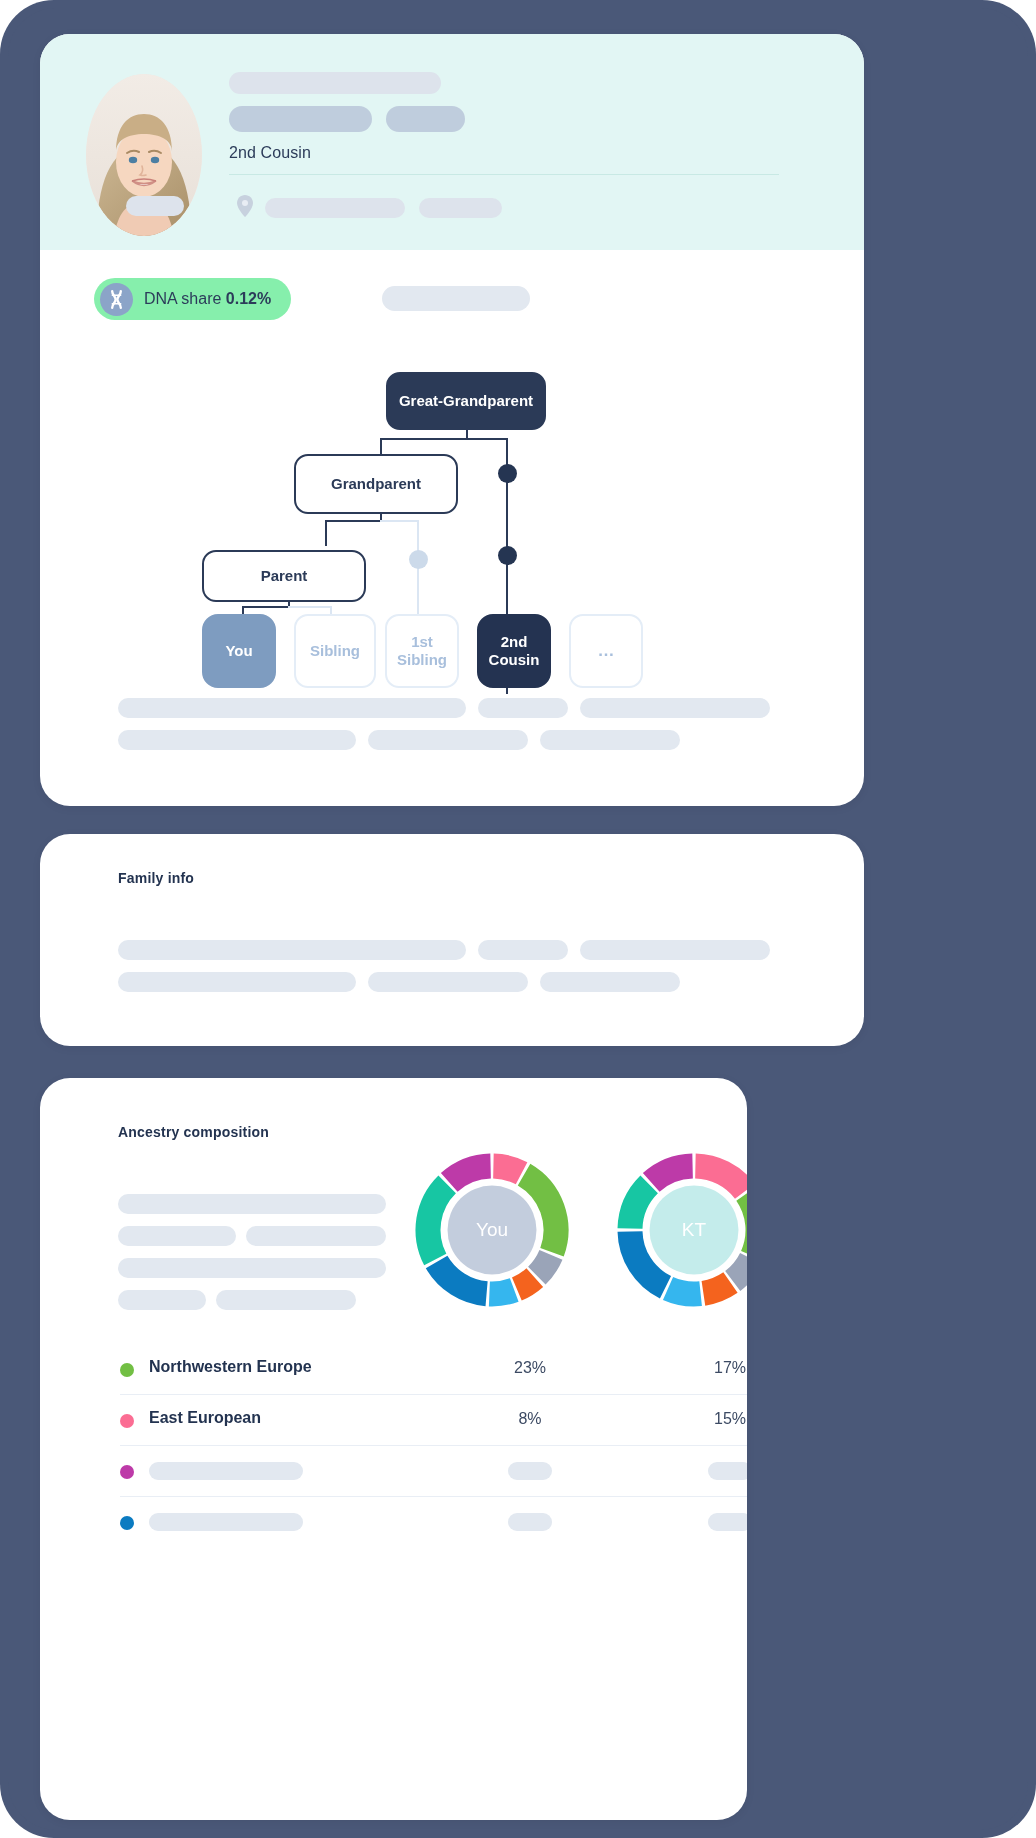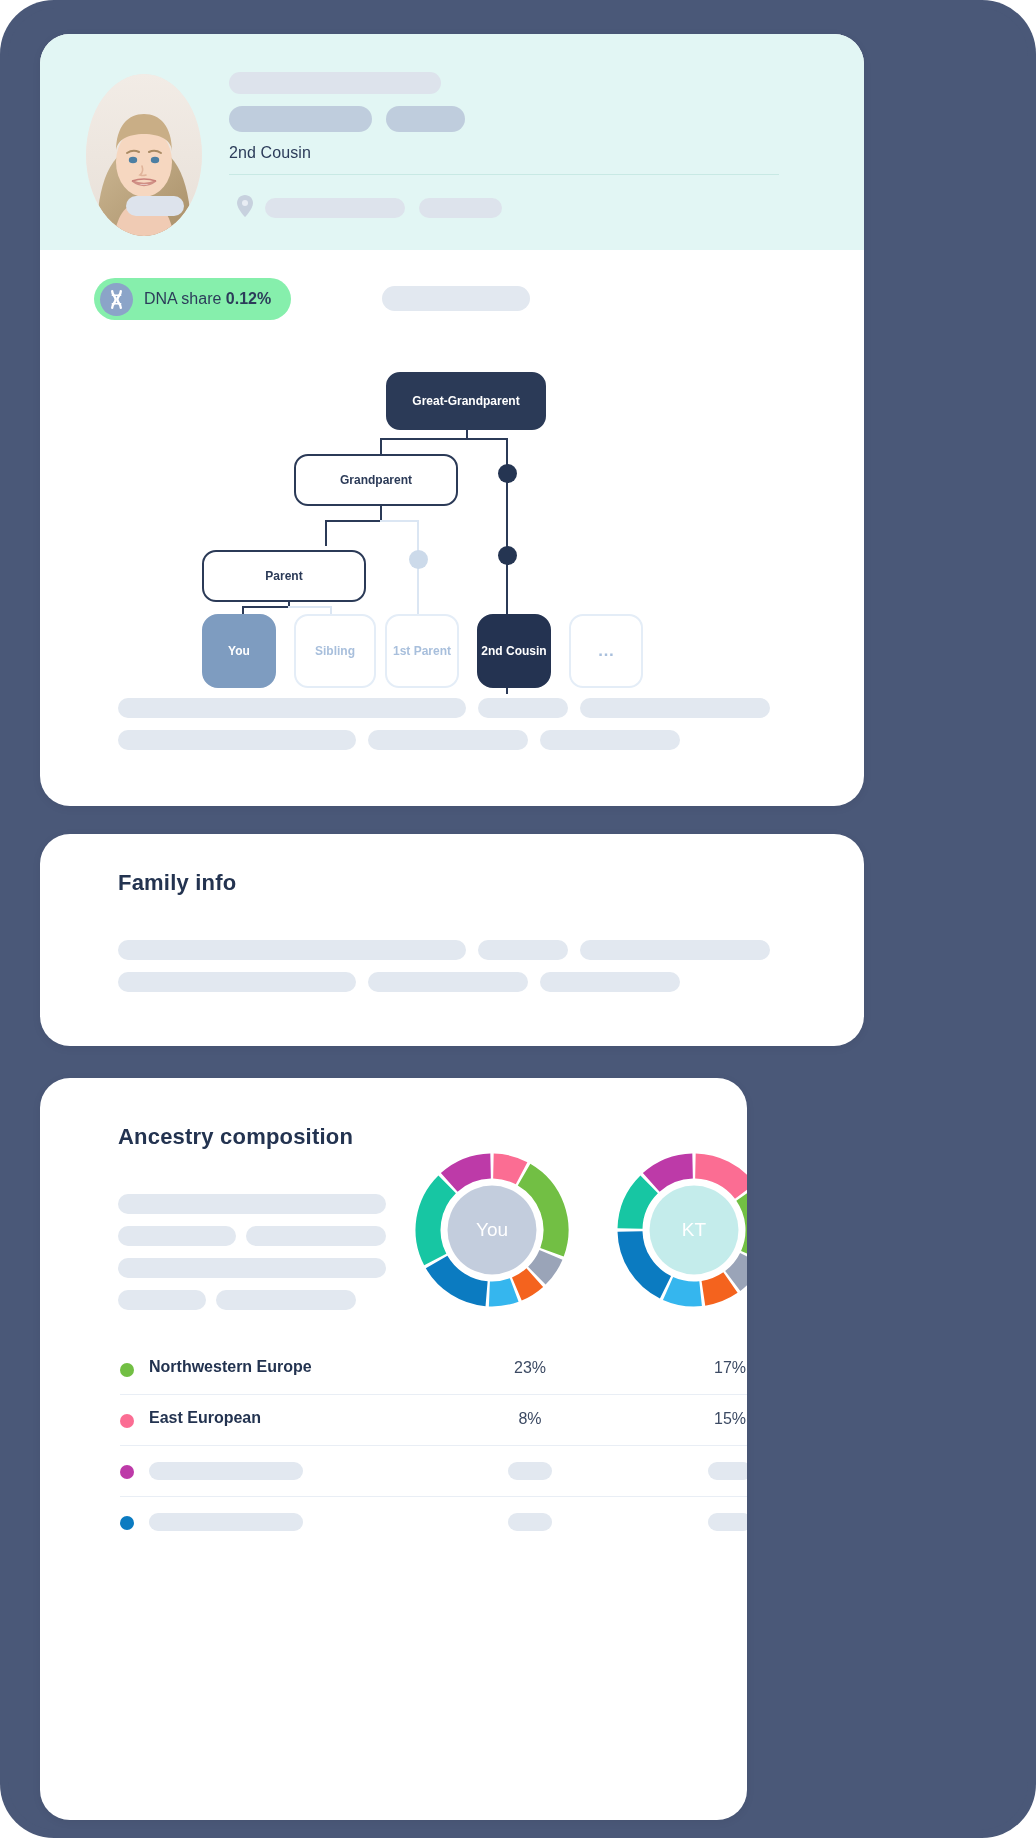--- a/index.html
+++ b/index.html
@@ -67,40 +67,40 @@
     display:flex;align-items:center;justify-content:center;margin-right:11px;flex:0 0 auto;
   }
   .dna-txt{font-size:16px;color:#2c3c5a;white-space:nowrap;}
   .dna-txt b{font-weight:700;}
   .dna-extra{position:absolute;left:342px;top:252px;width:148px;height:25px;}
 
   
   .tree{position:absolute;left:0;top:320px;width:824px;height:340px;}
   .tnode{
     position:absolute;box-sizing:border-box;display:flex;align-items:center;
-    justify-content:center;text-align:center;font-size:12px;font-weight:700;
+    justify-content:center;text-align:center;font-size:15px;font-weight:700;
     line-height:1.18;border-radius:14px;
   }
   .tnode.filled{background:#2b3a57;color:#ffffff;border:2px solid #2b3a57;}
   .tnode.outline{background:#ffffff;color:#2b3a57;border:2px solid #2b3a57;}
   .tnode.ghost{background:#ffffff;color:#a8bfdc;border:2px solid #e4edf7;}
   .tnode.you{background:#7e9cc0;color:#ffffff;border:2px solid #7e9cc0;border-radius:16px;}
   .tnode.me2{background:#243351;color:#ffffff;border:2px solid #243351;border-radius:16px;}
 
   .ln{position:absolute;background:#2b3a57;}
   .ln.faint{background:#dbe6f3;}
   .dot{position:absolute;border-radius:50%;background:#253552;}
   .dot.faint{background:#ccdaea;}
 
   
   .sk{position:absolute;background:#e2e8f0;border-radius:999px;}
 
   
   .card-title{
-    position:absolute;font-size:22px;font-weight:700;color:#233350;letter-spacing:.2px;
+    position:absolute;font-size:14px;font-weight:700;color:#233350;letter-spacing:.2px;
   }
 
   
   .donut{position:absolute;}
   .donut-label{
     position:absolute;font-size:19px;color:#ffffff;font-weight:400;
     width:100%;text-align:center;
   }
   .legend-row{position:absolute;left:80px;width:664px;height:48px;}
   .legend-dot{position:absolute;left:0;top:17px;width:14px;height:14px;border-radius:50%;}
@@ -209,36 +209,36 @@
       <div class="ln" style="left:248px;top:228px;width:2px;height:26px;"></div>
       <div class="ln" style="left:202px;top:252px;width:48px;height:2px;"></div>
       <div class="ln faint" style="left:248px;top:252px;width:44px;height:2px;"></div>
       <div class="ln" style="left:202px;top:252px;width:2px;height:28px;"></div>
       <div class="ln faint" style="left:290px;top:252px;width:2px;height:28px;"></div>
 
       <div class="tnode filled" style="left:346px;top:18px;width:160px;height:58px;padding:0 10px;">
         <span>Great-Grandparent</span>
       </div>
 
-      <div class="tnode outline" style="left:254px;top:100px;width:164px;height:52px;">
+      <div class="tnode outline" style="left:254px;top:100px;width:164px;height:60px;">
         <span>Grandparent</span>
       </div>
 
       <div class="tnode outline" style="left:162px;top:196px;width:164px;height:52px;">
         <span>Parent</span>
       </div>
 
       <div class="tnode you" style="left:162px;top:260px;width:74px;height:74px;">
         <span>You</span>
       </div>
       <div class="tnode ghost" style="left:254px;top:260px;width:82px;height:74px;">
         <span>Sibling</span>
       </div>
       <div class="tnode ghost" style="left:345px;top:260px;width:74px;height:74px;">
-        <span>1st Parent</span>
+        <span>1st Sibling</span>
       </div>
       <div class="tnode me2" style="left:437px;top:260px;width:74px;height:74px;">
         <span>2nd Cousin</span>
       </div>
       <div class="tnode ghost" style="left:529px;top:260px;width:74px;height:74px;font-size:17px;">
         <span>…</span>
       </div>
     </div>
 
     <span class="sk" style="left:78px;top:664px;width:348px;height:20px;"></span>

